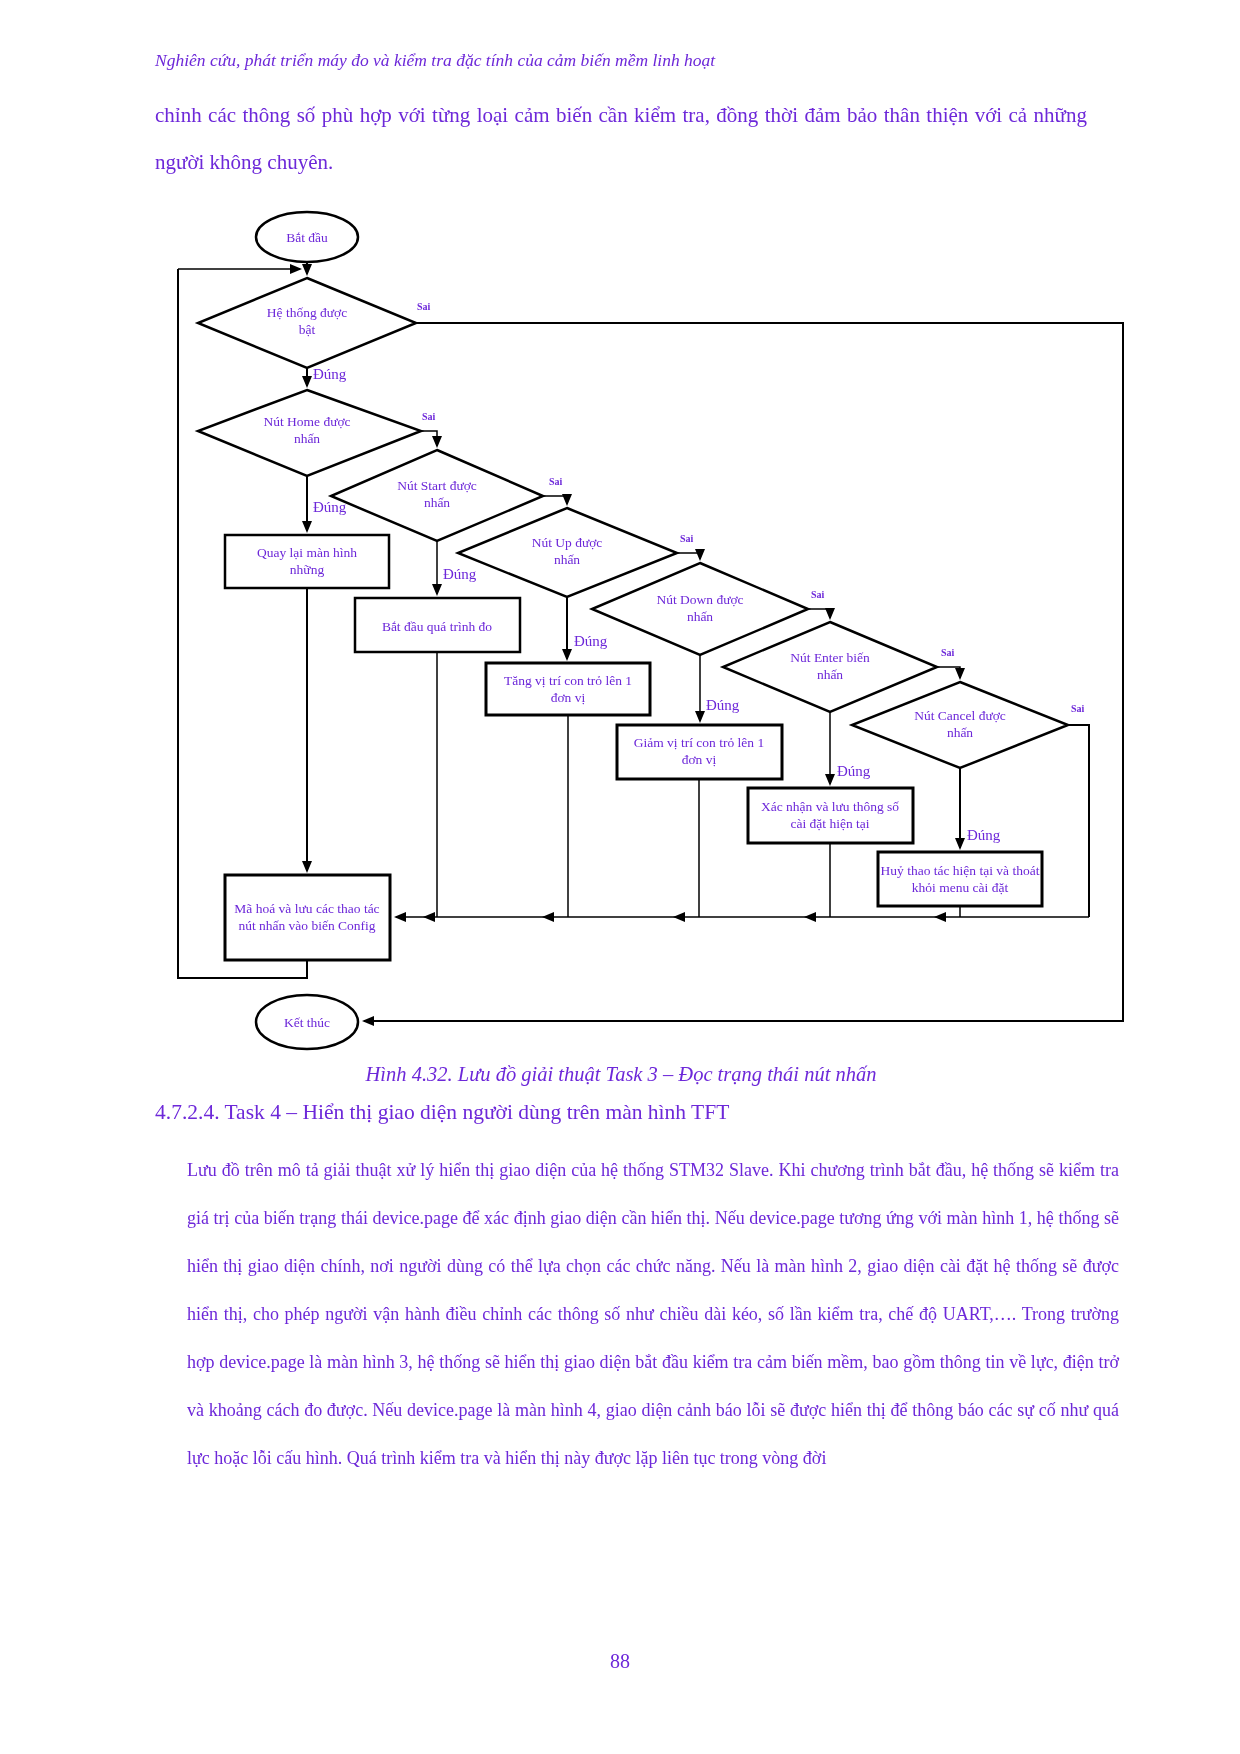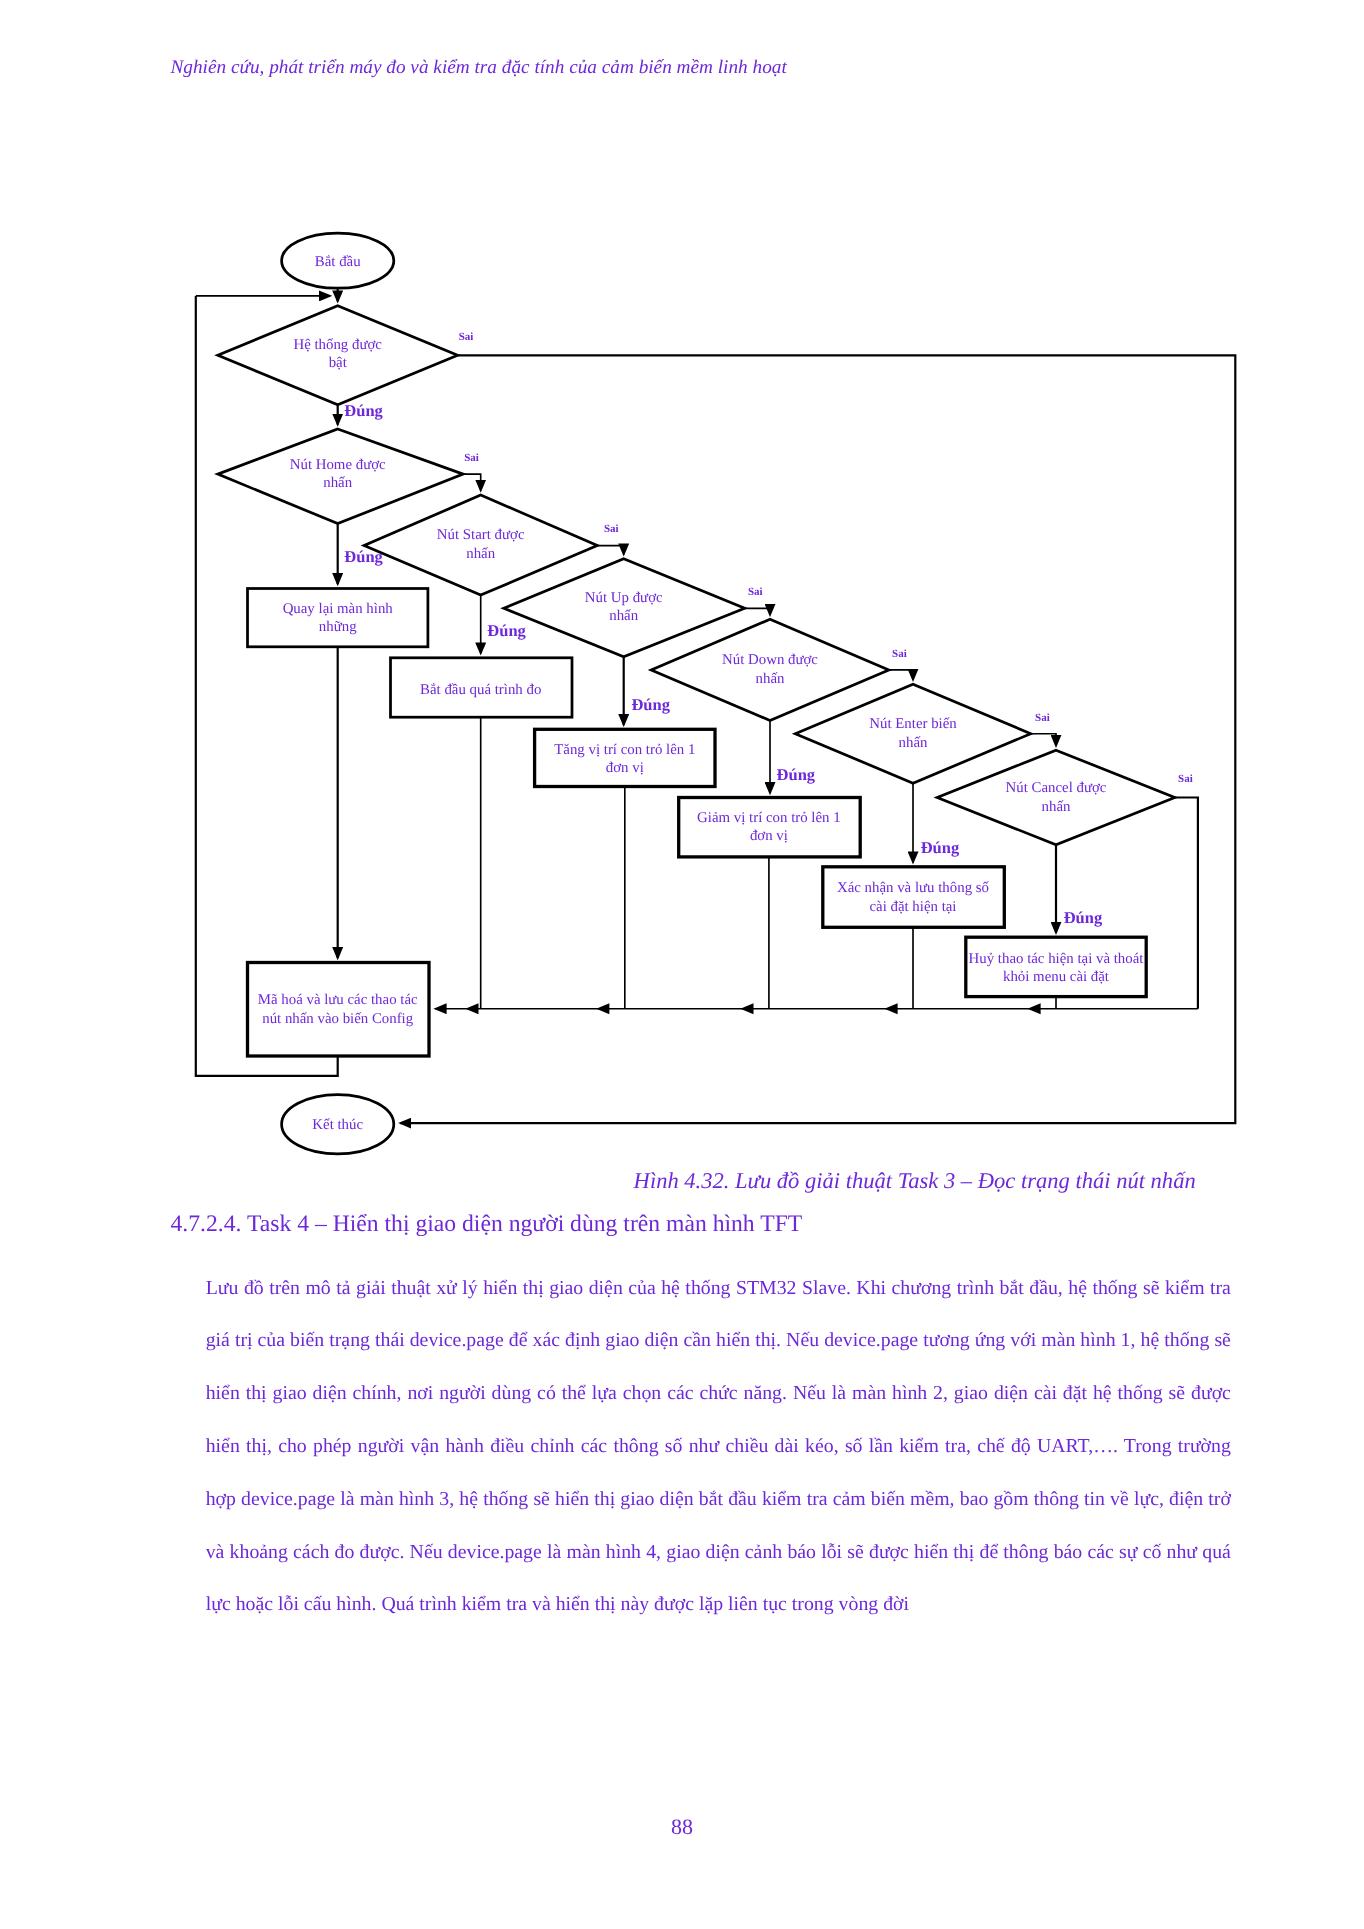--- a/index.html
+++ b/index.html
@@ -25,25 +25,25 @@
   }
   .flowchart svg{position:absolute;left:0;top:0;}
   .fc-label{
     position:absolute;transform:translate(-50%,-50%);
     font-size:13.5px;line-height:17px;text-align:center;white-space:normal;
   }
   .fc-branch-sai{
     position:absolute;font-weight:bold;font-size:10px;line-height:14px;
   }
   .fc-branch-dung{
-    position:absolute;font-size:15px;line-height:15px;font-weight:bold;
+    position:absolute;font-size:15px;line-height:15px;
   }
   .caption{
     position:absolute;left:155px;top:1063px;width:932px;
-    text-align:right;font-style:italic;font-size:20.5px;
+    text-align:center;font-style:italic;font-size:20.5px;
   }
   .heading{
     position:absolute;left:155px;top:1100px;width:980px;
     font-weight:normal;font-size:21.5px;
   }
   .bodytext{
     position:absolute;left:155px;top:1146px;width:932px;
     font-size:18px;line-height:48px;text-align:justify;text-align-last:left;margin-left:32px;
   }
   .pagenum{
@@ -51,20 +51,21 @@
     text-align:center;font-size:20px;
   }
 </style>
 </head>
 <body>
 
 <div class="page">
 
   <div class="running-head">Nghiên cứu, phát triển máy đo và kiểm tra đặc tính của cảm biến mềm linh hoạt</div>
 
+  <div class="intro">chỉnh các thông số phù hợp với từng loại cảm biến cần kiểm tra, đồng thời đảm bảo thân thiện với cả những người không chuyên.</div>
 
   <div class="flowchart">
     <svg width="1000" height="875" viewBox="0 0 1000 875">
       <defs>
         <marker id="ah" markerWidth="12" markerHeight="10" refX="10" refY="5" orient="auto" markerUnits="userSpaceOnUse">
           <polygon points="0,0 12,5 0,10" fill="#000"></polygon>
         </marker>
       </defs>
 
       <path d="M157,770 V788 H28 V79" fill="none" stroke="#000" stroke-width="2"></path>

